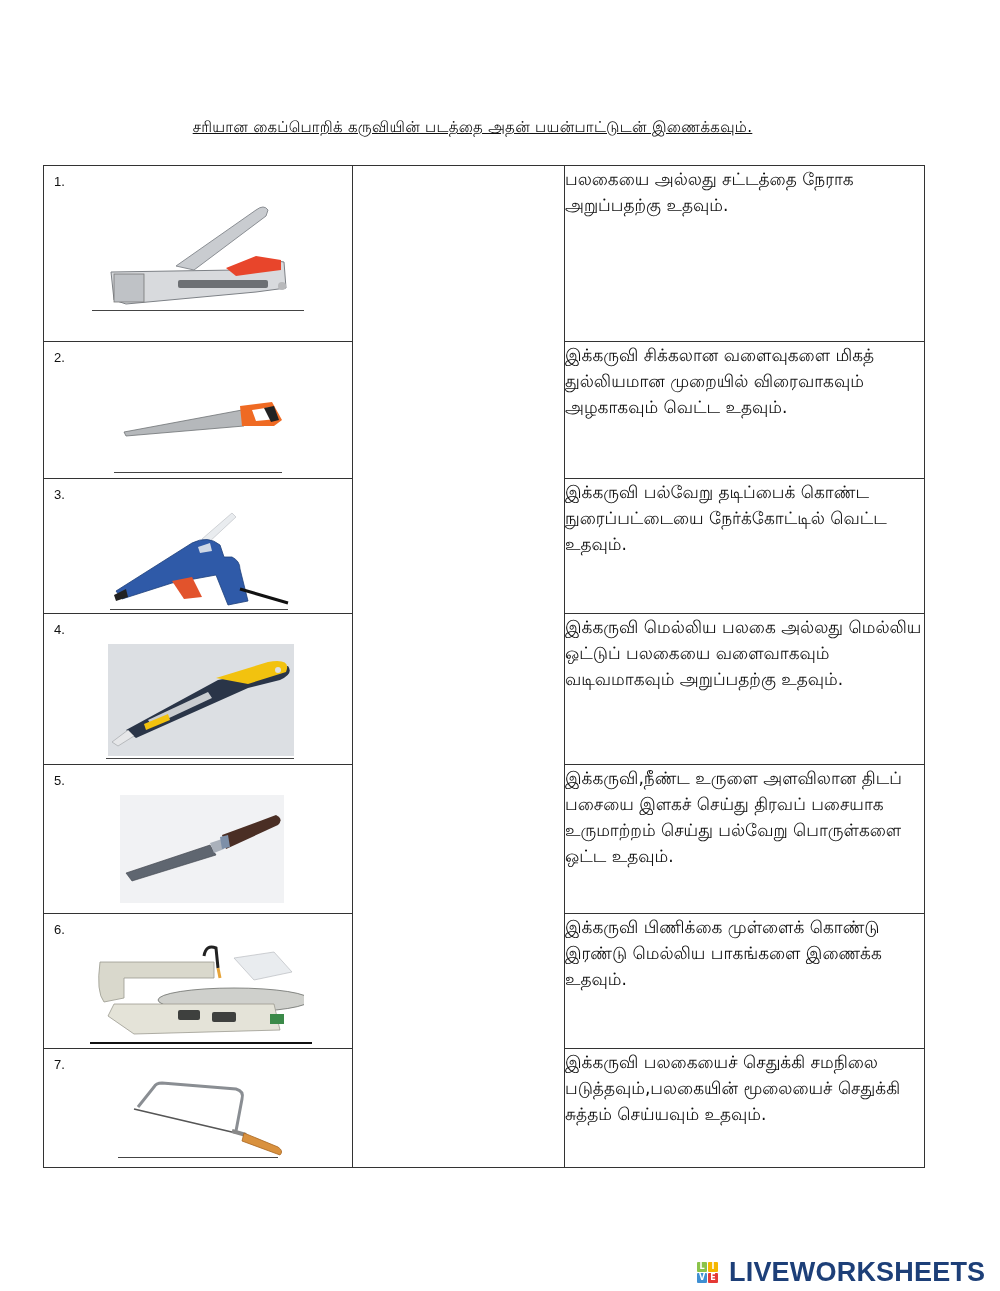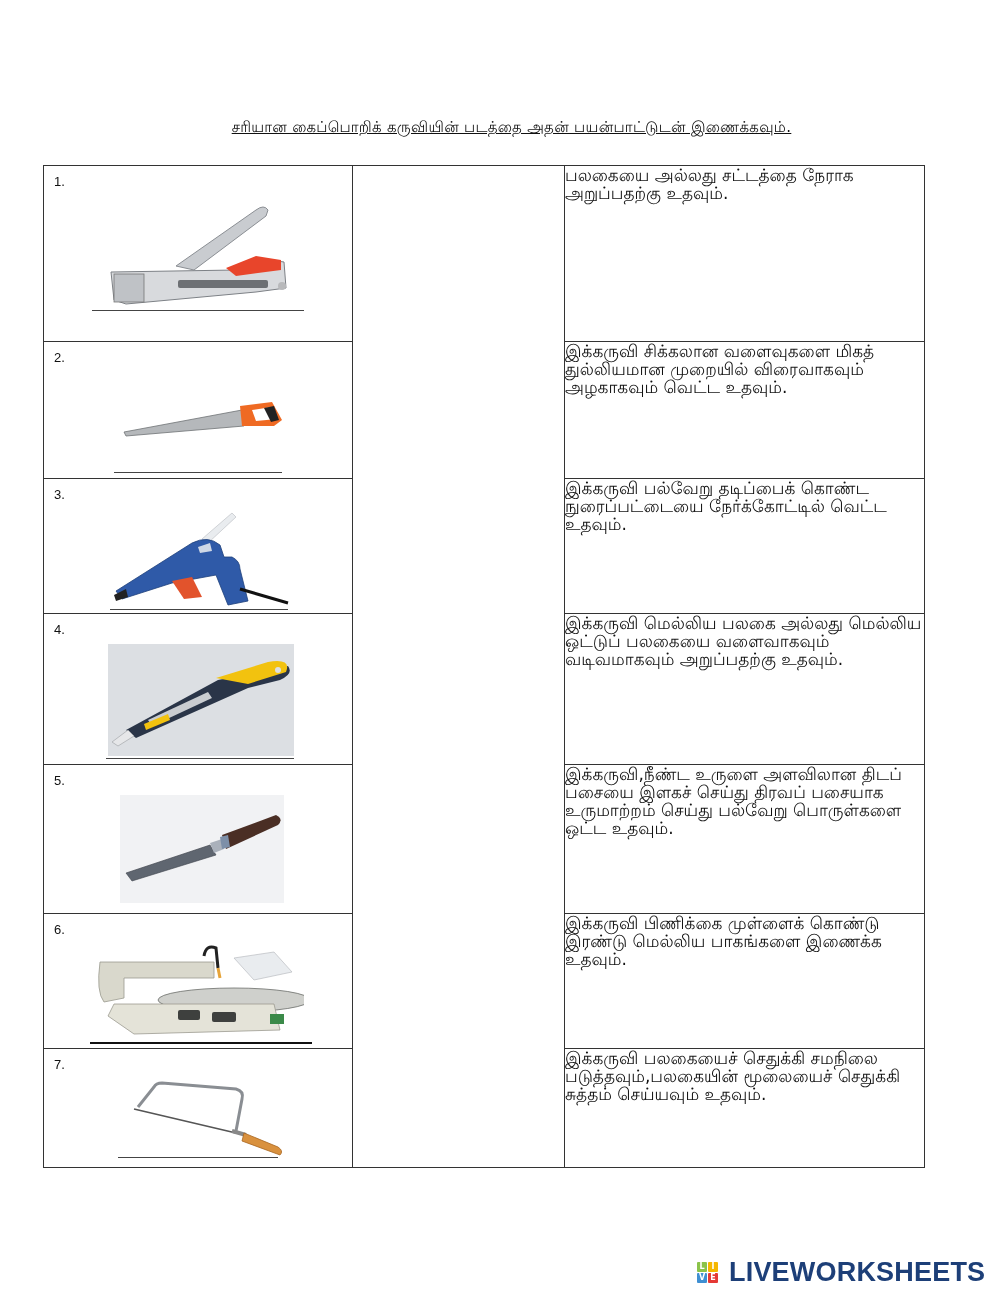--- a/index.html
+++ b/index.html
@@ -1,25 +1,25 @@
 <!DOCTYPE html>
 <html><head>
 <meta charset="utf-8">
 <style>
   html, body { margin: 0; padding: 0; background: #ffffff; }
   body { width: 1000px; height: 1291px; position: relative; overflow: hidden;
          font-family: "DejaVu Sans", "Liberation Sans", sans-serif; color: #111; }
   .title { position: absolute; top: 118px; left: 0; width: 945px; text-align: center;
-           font-size: 15px; text-decoration: underline; letter-spacing: 0.3px; padding-left: 39px; }
+           font-size: 15px; text-decoration: underline; letter-spacing: 0.3px; }
   table.sheet { position: absolute; left: 43px; top: 165px; border-collapse: collapse;
                 width: 882px; table-layout: fixed; }
   table.sheet td { border: 1.3px solid #333; vertical-align: top; padding: 0; }
   td.img-cell { width: 308px; position: relative; }
   td.mid-cell { width: 211px; }
-  td.desc-cell { width: 359px; padding: 4px 8px 0 9px; font-size: 17px; line-height: 18px; }
+  td.desc-cell { width: 359px; padding: 4px 8px 0 9px; font-size: 17px; line-height: 26px; }
   .num { position: absolute; left: 10px; top: 8px; font-size: 13px; font-family: "Liberation Sans", sans-serif; }
   .pic { position: absolute; }
   .answer-line { position: absolute; height: 0; border-top: 1.4px solid #444; }
   .logo { position: absolute; left: 697px; top: 1257px; display: flex; align-items: center; }
   .logo-squares { display: grid; grid-template-columns: 10px 10px; grid-template-rows: 10px 10px; gap: 1px; margin-right: 3px; }
   .logo-squares span { display: block; font: bold 8px "DejaVu Sans", sans-serif; color: #fff; text-align: center; line-height: 10px; border-radius: 1px; }
   .logo-text { font: bold 27px "Liberation Sans", sans-serif; color: #1d3f78; letter-spacing: 0.2px; margin-left: 8px; }
 </style>
 </head>
 <body>

